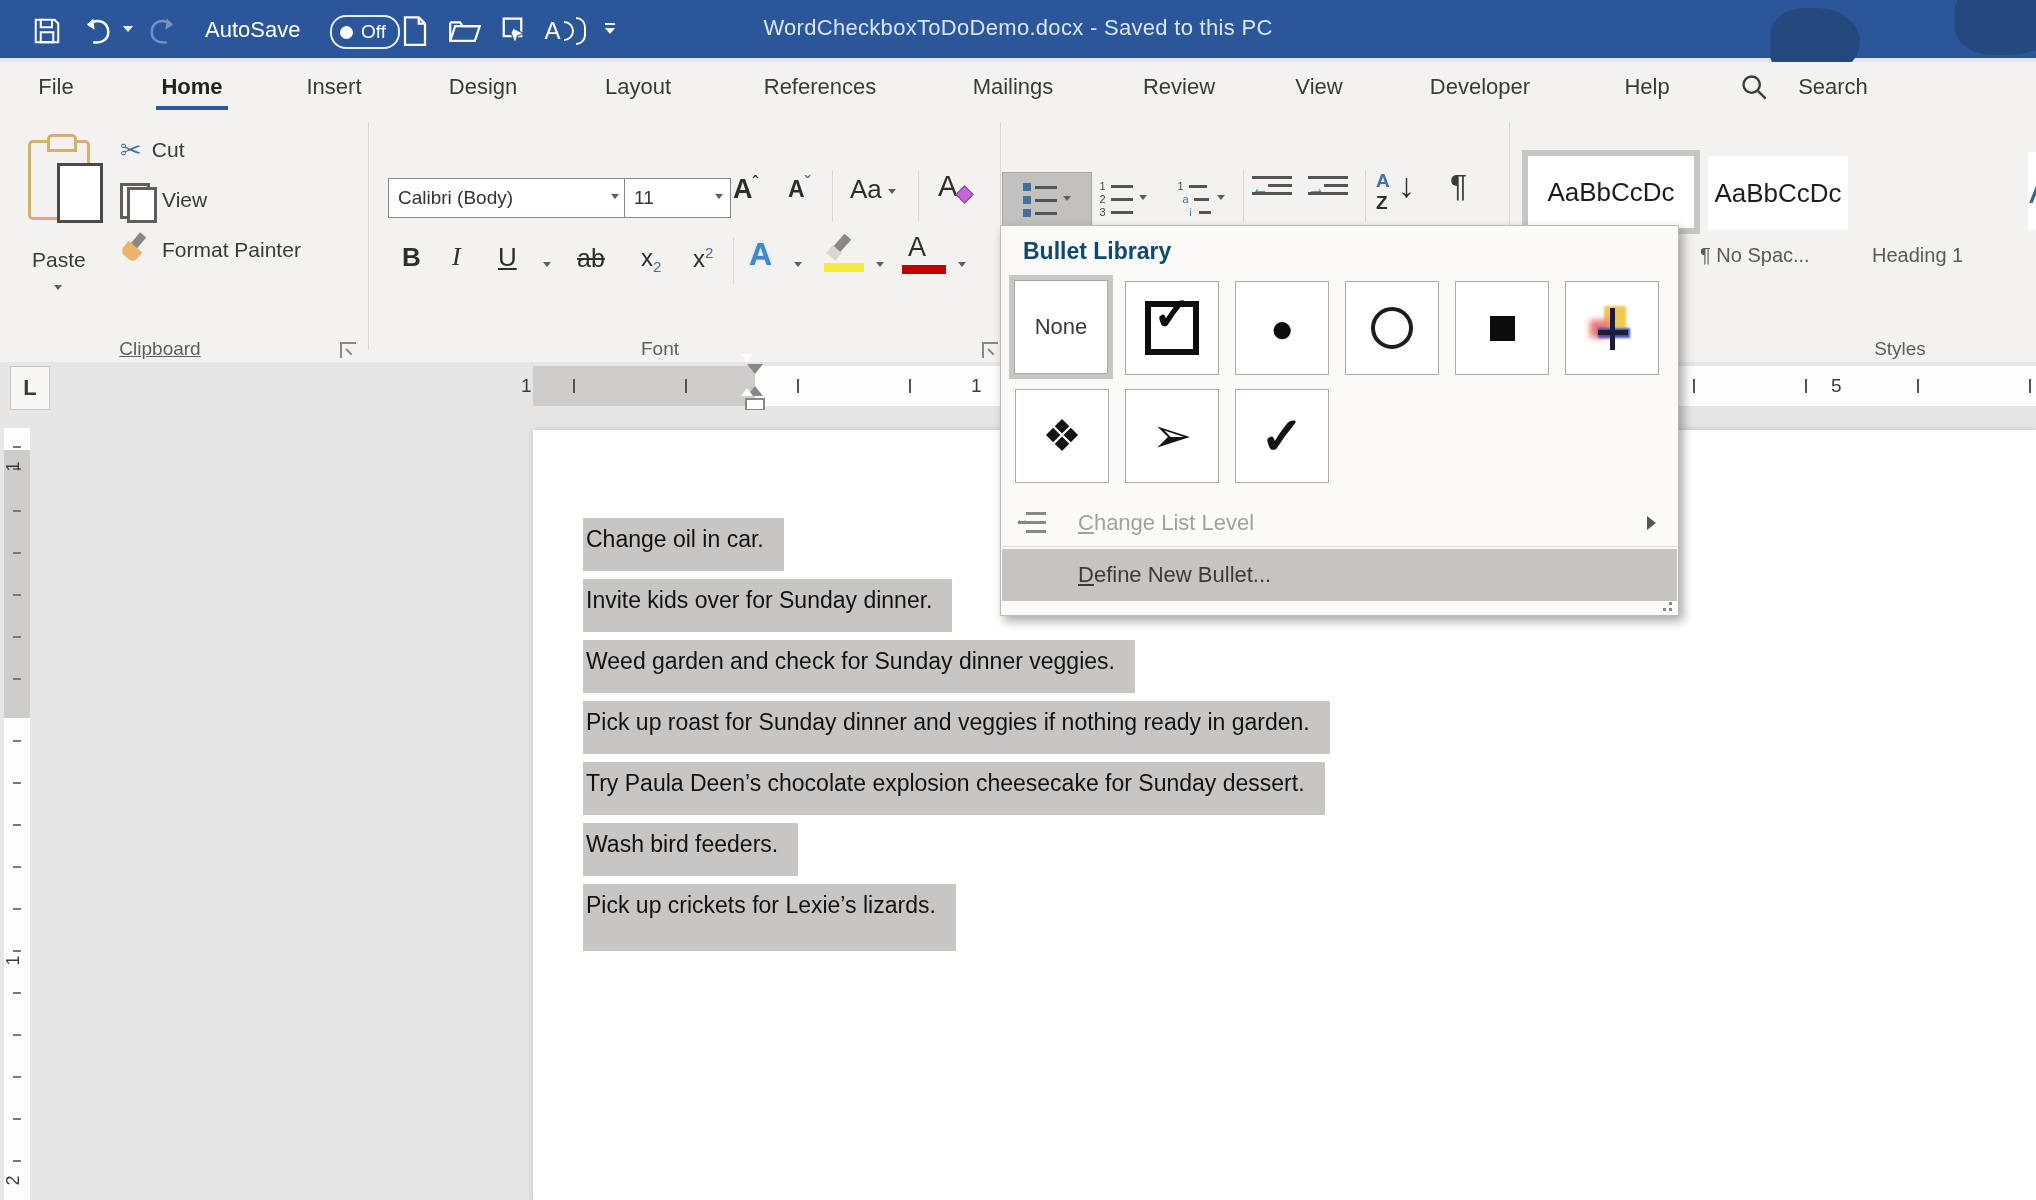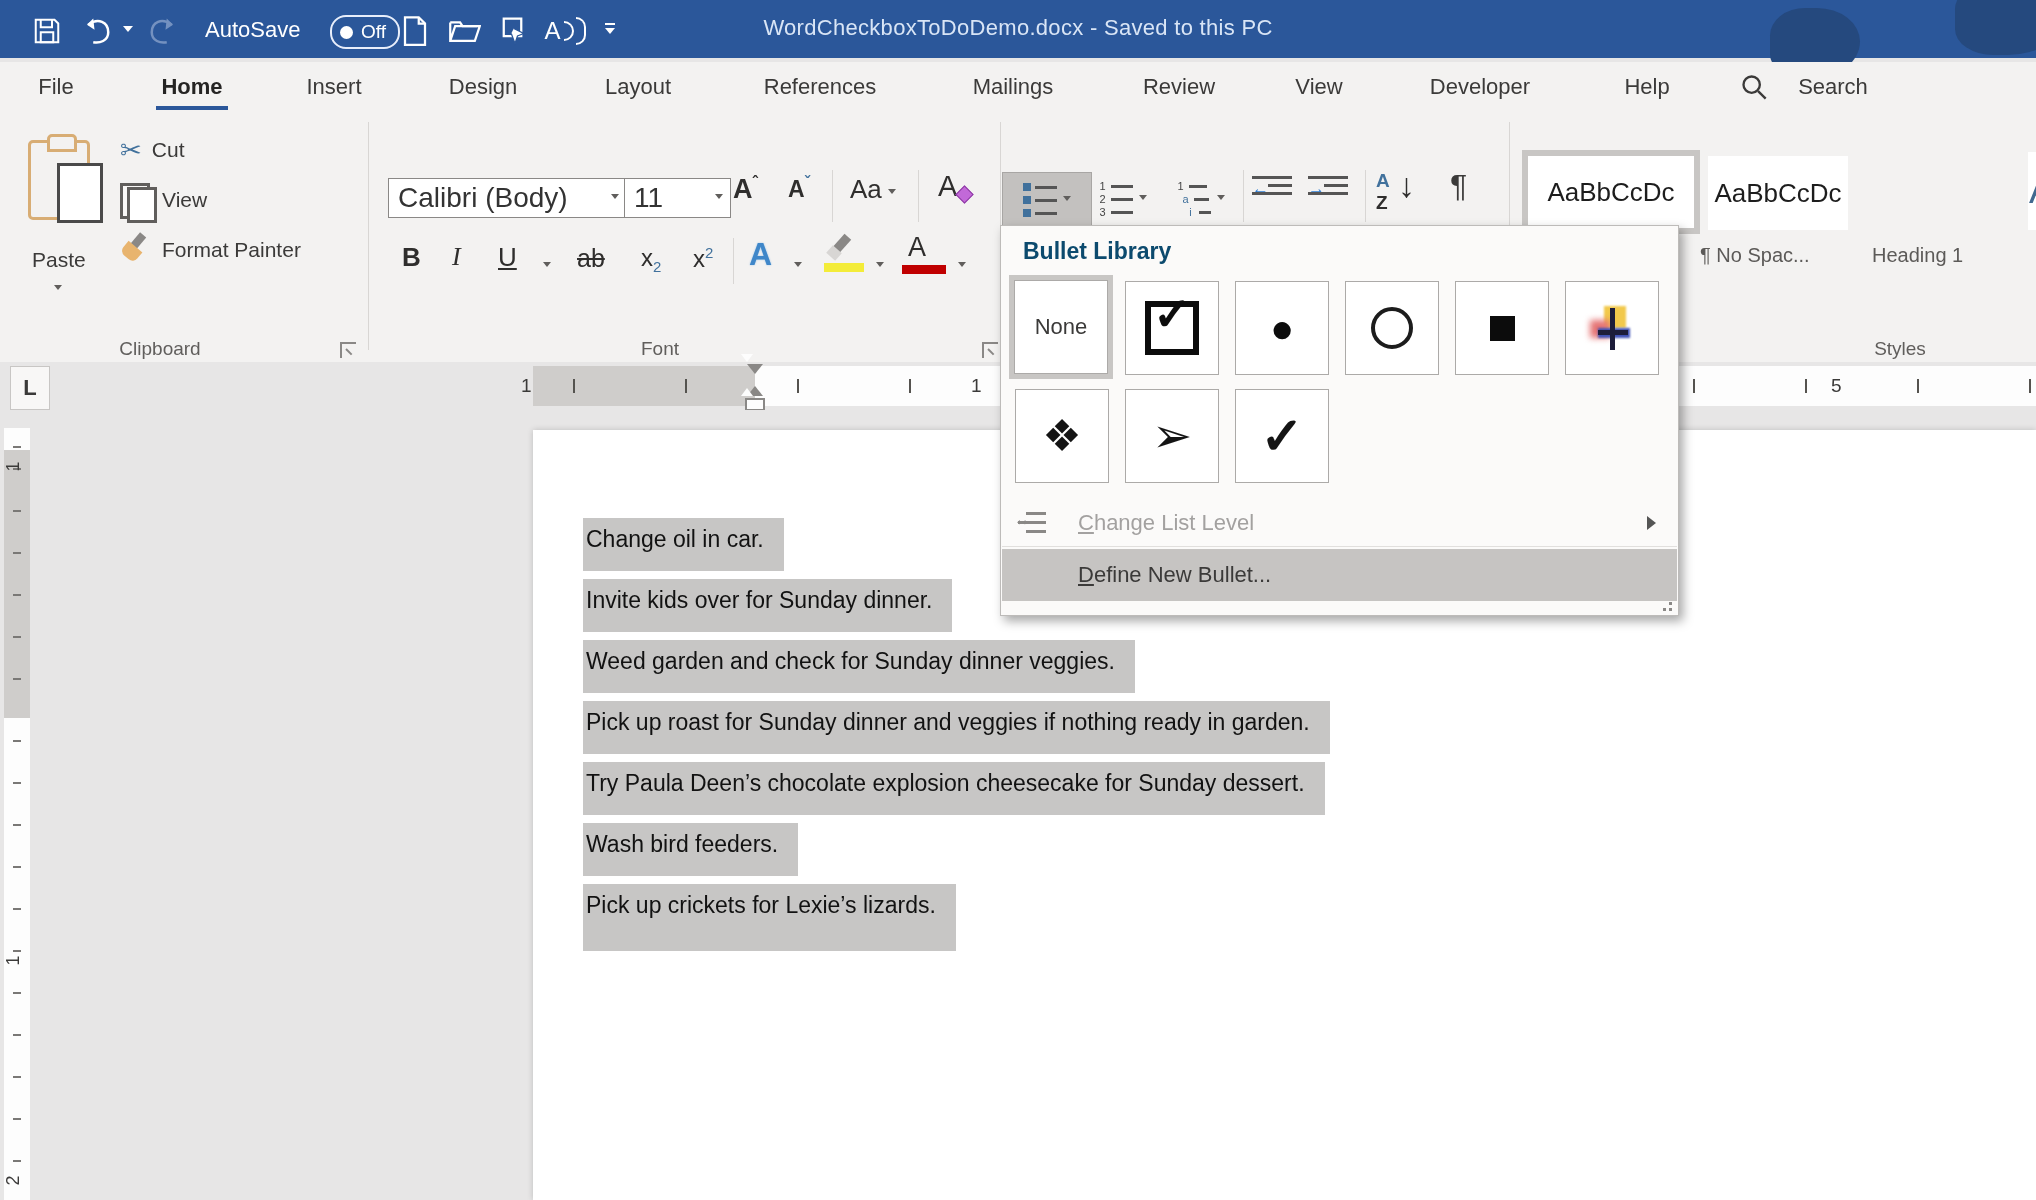--- a/index.html
+++ b/index.html
@@ -26,21 +26,21 @@
   .launcher{width:14px;height:14px;border-left:2px solid #8a8886;border-top:2px solid #8a8886;position:absolute;}
   .launcher:after{content:"";position:absolute;left:4px;top:4px;width:8px;height:2px;background:#8a8886;transform:rotate(45deg);transform-origin:left center;}
   .btn-label{font-size:21px;color:#3b3a39;}
   .caret{width:0;height:0;border:4px solid transparent;border-top:5px solid #605e5c;display:inline-block;}
   
   .clipboard-board{width:56px;height:74px;border:3px solid #d8ad74;border-radius:5px;background:#f3f2f1;}
   .clipboard-clip{left:16px;top:-9px;width:24px;height:12px;border:3px solid #d8ad74;border-radius:5px 5px 0 0;background:#f3f2f1;}
   .clipboard-page{left:26px;top:20px;width:40px;height:54px;background:#fff;border:3px solid #4a4a4a;}
   .two-page{width:24px;height:30px;border:3px solid #605e5c;background:#f9f8f7;}
   
-  .combo{background:#fff;border:1px solid #8a8886;display:flex;align-items:center;font-size:28px;color:#333;}
+  .combo{background:#fff;border:1px solid #8a8886;display:flex;align-items:center;font-size:19px;color:#333;}
   .combo .caret{margin-left:auto;margin-right:7px;}
   .colorbar{height:9px;position:absolute;bottom:3px;}
   
   .list-ico{display:flex;flex-direction:column;gap:5px;}
   .list-row{display:flex;align-items:center;gap:4px;}
   .list-sq{width:8px;height:8px;background:#41719c;}
   .list-ln{width:22px;height:3px;background:#555;}
   .tiny-d{width:9px;font-size:11px;line-height:8px;color:#444;text-align:center;}
   .indent-lines{display:flex;flex-direction:column;gap:5px;}
   .arrowch{color:#2b7cd3;font-size:17px;line-height:10px;}
@@ -204,21 +204,21 @@
       </span>
       <span class="btn-label">View</span>
     </div>
     <div class="abs" style="left:118px;top:118px;width:240px;height:40px;display:flex;align-items:center;gap:10px;">
       <span style="position:relative;width:34px;height:34px;">
         <span class="abs" style="left:16px;top:0;width:8px;height:16px;background:#8a8886;transform:rotate(40deg);"></span>
         <span class="abs" style="left:4px;top:12px;width:18px;height:14px;background:#e8b46e;transform:rotate(40deg);border-radius:0 0 6px 6px;"></span>
       </span>
       <span class="btn-label">Format Painter</span>
     </div>
-    <div class="abs grp-label" style="left:70px;top:226px;width:180px;">Clipboard</div>
+    <div class="abs grp-label" style="left:70px;top:226px;width:180px;text-decoration:underline;">Clipboard</div>
     <div class="abs launcher" style="left:340px;top:230px;"></div>
     <div class="abs vsep" style="left:368px;"></div>
 
     <div class="abs combo" style="left:388px;top:66px;width:228px;height:38px;padding-left:9px;">
       <span>Calibri (Body)</span>
       <span class="caret"></span>
     </div>
     <div class="abs combo" style="left:624px;top:66px;width:96px;height:38px;padding-left:9px;">
       <span>11</span>
       <span class="caret"></span>

